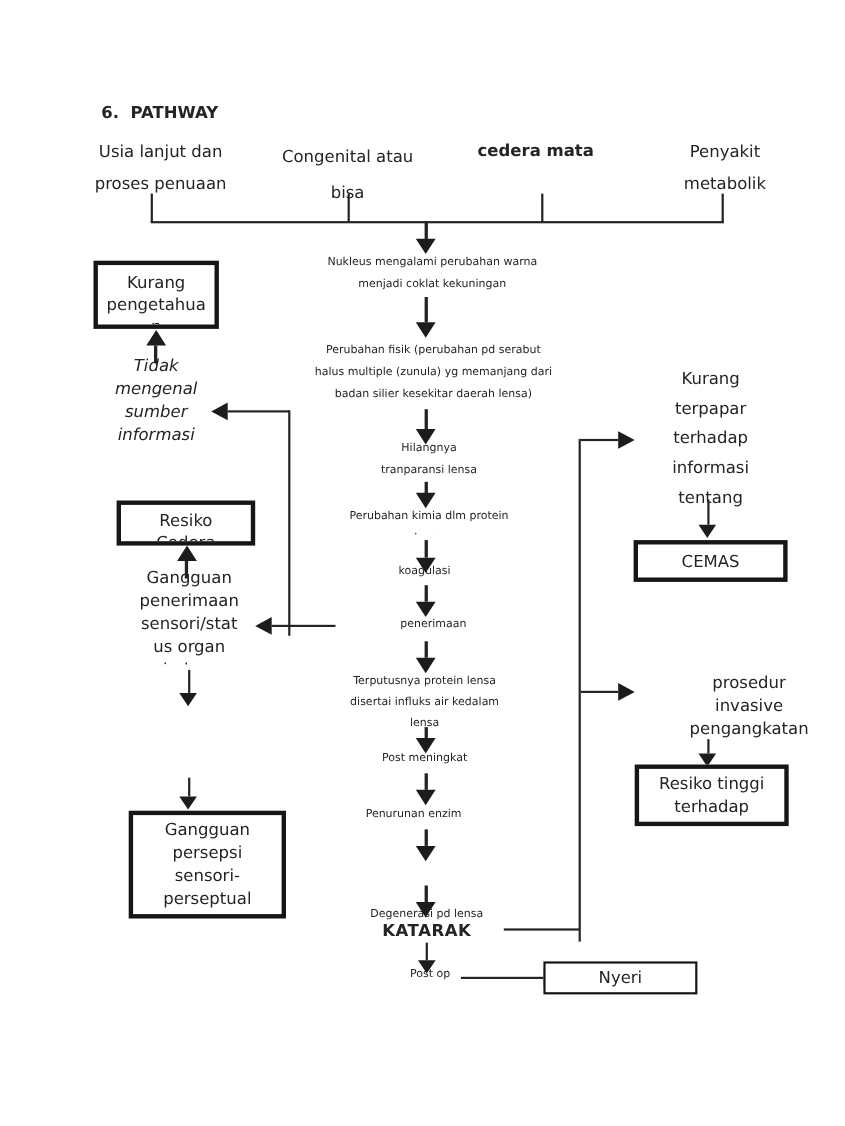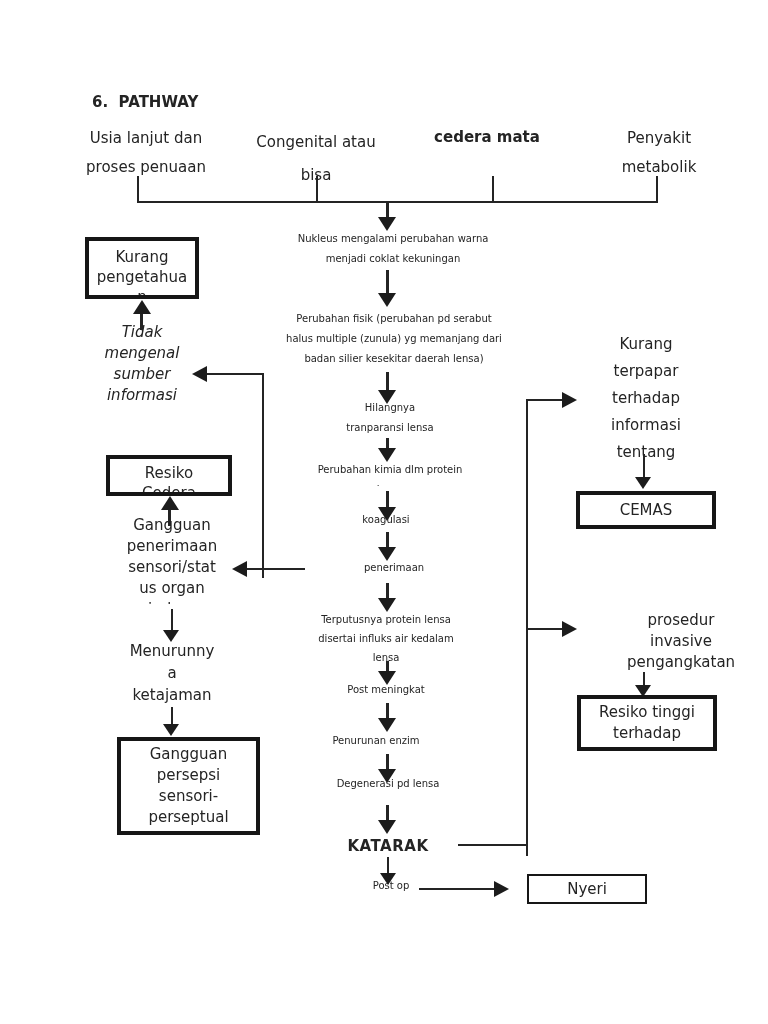--- a/index.html
+++ b/index.html
@@ -90,21 +90,21 @@
   <div class="ah ah-down-lg" style="left:378px;top:671px;"></div>
 
   <div class="t fs14" style="left:386px;top:684px;">Post meningkat</div>
   <div class="vline" style="left:386px;top:703px;width:3px;height:15px;"></div>
   <div class="ah ah-down-lg" style="left:378px;top:718px;"></div>
 
   <div class="t fs14" style="left:376px;top:735px;">Penurunan enzim</div>
   <div class="vline" style="left:386px;top:754px;width:3px;height:15px;"></div>
   <div class="ah ah-down-lg" style="left:378px;top:769px;"></div>
 
-  <div class="t fs14" style="left:388px;top:778px;">Degenerasi pd lensa</div>
+  <div class="t fs14" style="left:388px;top:826px;">Degenerasi pd lensa</div>
   <div class="vline" style="left:386px;top:805px;width:3px;height:15px;"></div>
   <div class="ah ah-down-lg" style="left:378px;top:820px;"></div>
 
   <div class="t fs15 b" style="left:388px;top:837px;letter-spacing:0.5px;">KATARAK</div>
   <div class="vline" style="left:387px;top:857px;width:2px;height:16px;"></div>
   <div class="ah ah-down-md" style="left:380px;top:873px;"></div>
 
   <div class="t fs14" style="left:391px;top:880px;">Post op</div>
   <div class="hline" style="left:419px;top:888px;width:76px;height:2px;"></div>
   <div class="ah ah-right" style="left:494px;top:881px;"></div>
@@ -132,23 +132,20 @@
 penerimaan
 sensori/stat
 us organ
 indera</div>
   <div class="ah ah-left" style="left:232px;top:561px;"></div>
   <div class="hline" style="left:247px;top:568px;width:58px;height:2px;"></div>
 
   <div class="vline" style="left:171px;top:609px;width:2px;height:21px;"></div>
   <div class="ah ah-down-md" style="left:163px;top:630px;"></div>
 
-  <div class="t fs15 lh22" style="left:172px;top:640px;">Menurunny
-a
-ketajaman</div>
   <div class="vline" style="left:171px;top:707px;width:2px;height:17px;"></div>
   <div class="ah ah-down-md" style="left:163px;top:724px;"></div>
 
   <div class="box fs15 lh21" style="left:117px;top:737px;width:143px;height:98px;padding-top:3px;">Gangguan
 persepsi
 sensori-
 perseptual
 penglihatan</div>
 
   <div class="t fs15 lh27" style="left:646px;top:331px;">Kurang
@@ -170,15 +167,15 @@
   <div class="hline" style="left:528px;top:628px;width:34px;height:2px;"></div>
   <div class="ah ah-right" style="left:562px;top:621px;"></div>
 
   <div class="vline" style="left:643px;top:672px;width:2px;height:13px;"></div>
   <div class="ah ah-down-md" style="left:635px;top:685px;"></div>
   <div class="box flexc fs15 lh21" style="left:577px;top:695px;width:140px;height:56px;white-space:pre-line;">Resiko tinggi
 terhadap</div>
 
   <div class="hline" style="left:458px;top:844px;width:69px;height:2px;"></div>
 
-  <div class="box thin flexc fs15" style="left:527px;top:874px;width:120px;height:30px;">Nyeri</div>
+  <div class="box thin flexc fs15" style="left:494px;top:874px;width:140px;height:30px;">Nyeri</div>
 
 </div>
 
 </body></html>

